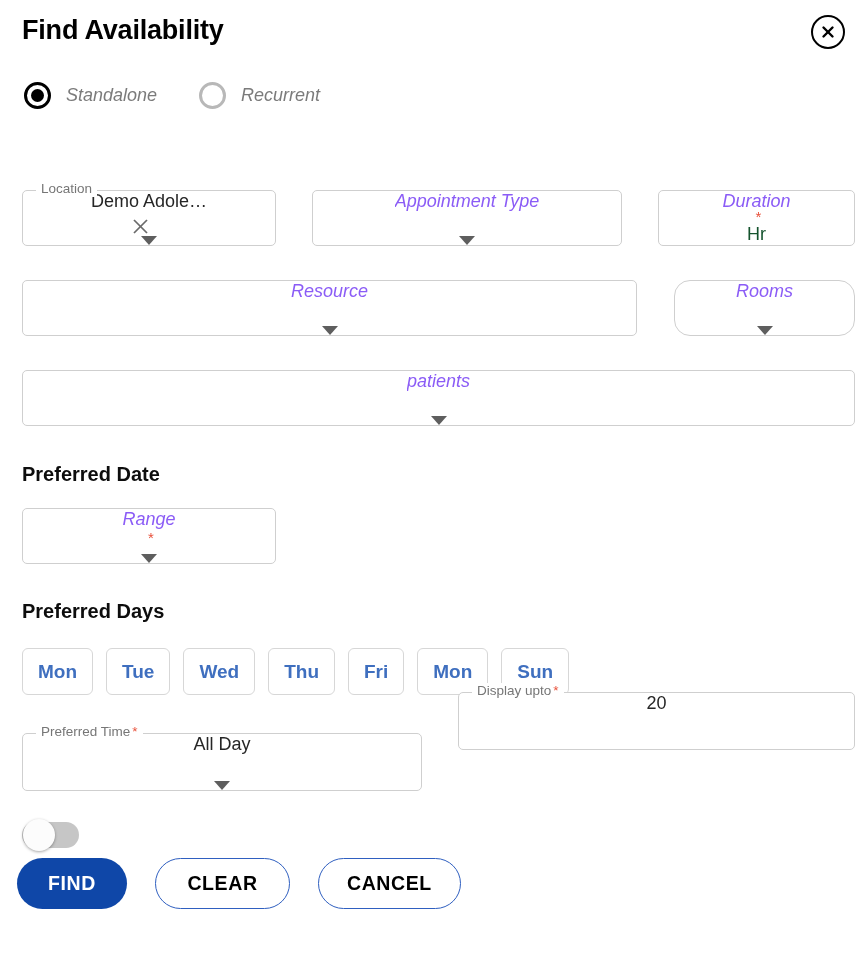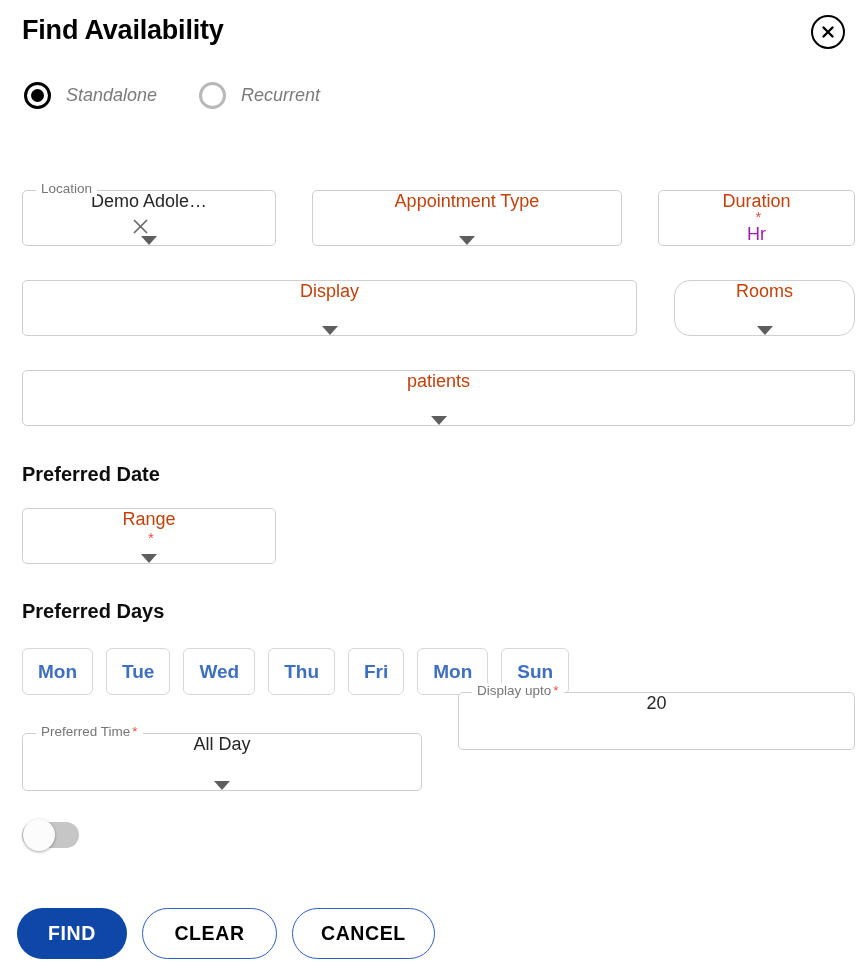--- a/index.html
+++ b/index.html
@@ -121,21 +121,22 @@
   .fld-text {
     font-size: 18px;
     color: #5d5d5d;
     white-space: nowrap;
     overflow: hidden;
   }
   .fld-text.value {
     color: #262626;
   }
   .fld-text.placeholder {
-    color: #c2410c;
+    color: #8b5cf6;
+    font-style: italic;
   }
   .req-star {
     color: #e8503a;
     font-size: 15px;
     margin-left: 4px;
     line-height: 1;
     vertical-align: top;
   }
   .spacer { flex: 1 1 auto; }
 
@@ -146,21 +147,21 @@
     border-top: 9px solid #5e5e5e;
     flex: none;
   }
   .clear-x {
     flex: none;
     margin-right: 18px;
     color: #6a6a6a;
   }
   .suffix {
     font-size: 18px;
-    color: #a21caf;
+    color: #14532d;
     flex: none;
   }
 
   
   #f-location   { left: 22px;  top: 190px; width: 254px; height: 56px; }
   #f-apptype    { left: 312px; top: 190px; width: 310px; height: 56px; }
   #f-duration   { left: 658px; top: 190px; width: 197px; height: 56px; }
   #f-resource   { left: 22px;  top: 280px; width: 615px; height: 56px; }
   #f-rooms      { left: 674px; top: 280px; width: 181px; height: 56px; border-radius: 16px; }
   #f-patients   { left: 22px;  top: 370px; width: 833px; height: 56px; }
@@ -228,24 +229,24 @@
   }
   .toggle-label {
     margin-left: 23px;
     font-size: 19px;
     color: #9a9a9a;
   }
 
   
   .actions {
     position: absolute;
-    left: 17px; top: 908px;
-    display: flex;
-    align-items: center;
-    gap: 15px;
+    left: 17px; top: 858px;
+    display: flex;
+    align-items: center;
+    gap: 28px;
   }
   .btn {
     height: 51px;
     border-radius: 26px;
     font-size: 19.5px;
     font-weight: bold;
     letter-spacing: 0.6px;
     font-family: "Liberation Sans", sans-serif;
     cursor: pointer;
     display: flex;
@@ -310,21 +311,21 @@
 </div>
 
 <div class="field" id="f-duration">
   <span class="fld-text placeholder">Duration</span>
   <span class="req-star">*</span>
   <span class="spacer"></span>
   <span class="suffix">Hr</span>
 </div>
 
 <div class="field" id="f-resource">
-  <span class="fld-text placeholder">Display</span>
+  <span class="fld-text placeholder">Resource</span>
   <span class="spacer"></span>
   <span class="caret"></span>
 </div>
 
 <div class="field" id="f-rooms">
   <span class="fld-text placeholder">Rooms</span>
   <span class="spacer"></span>
   <span class="caret"></span>
 </div>
 

